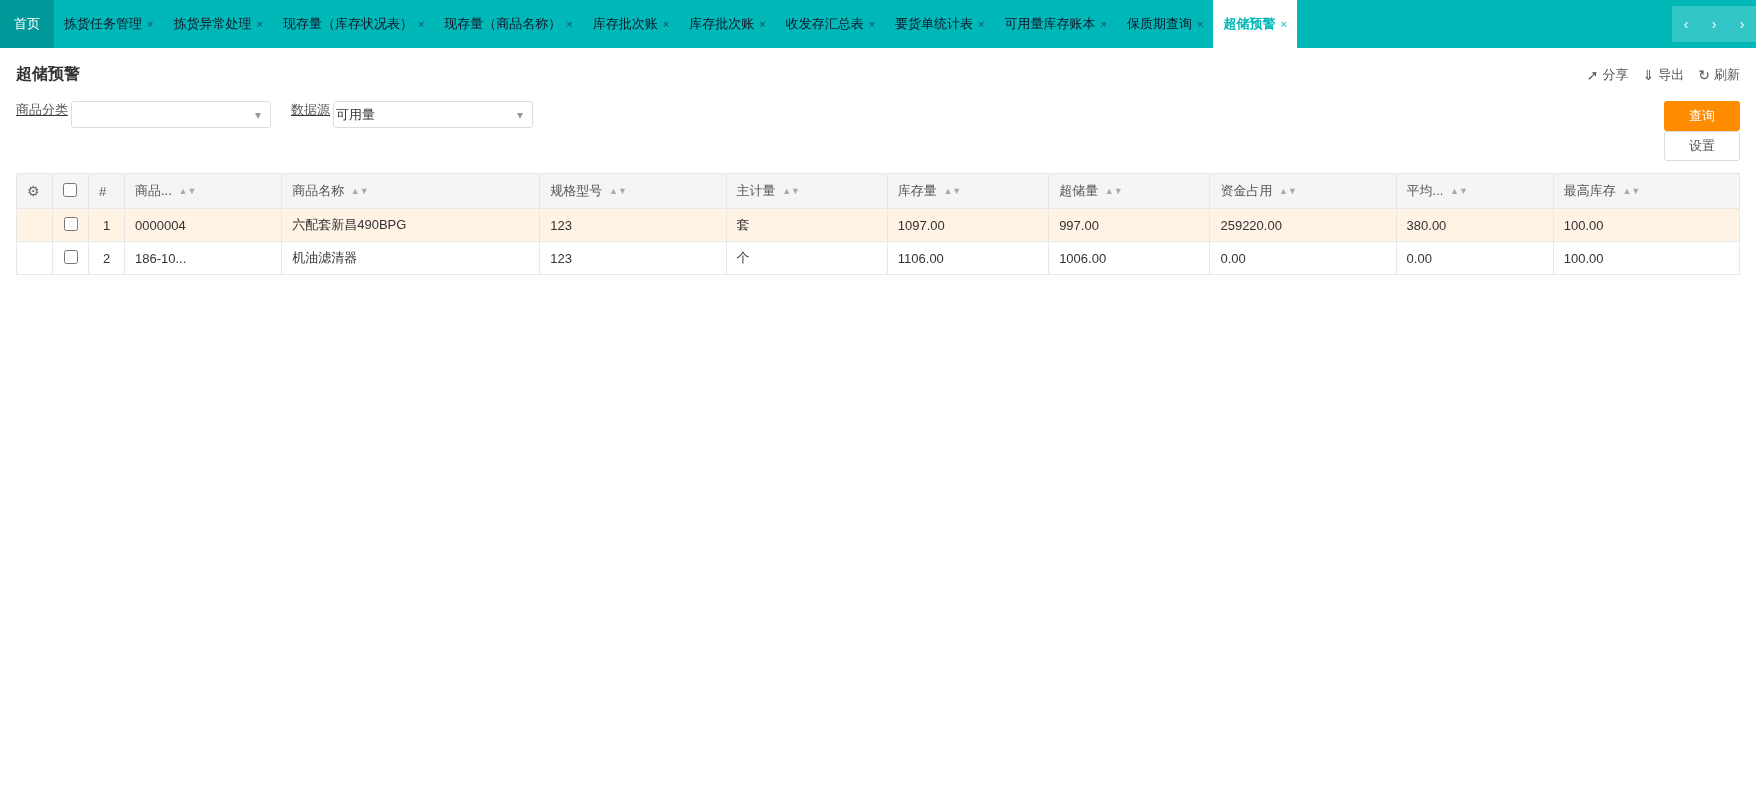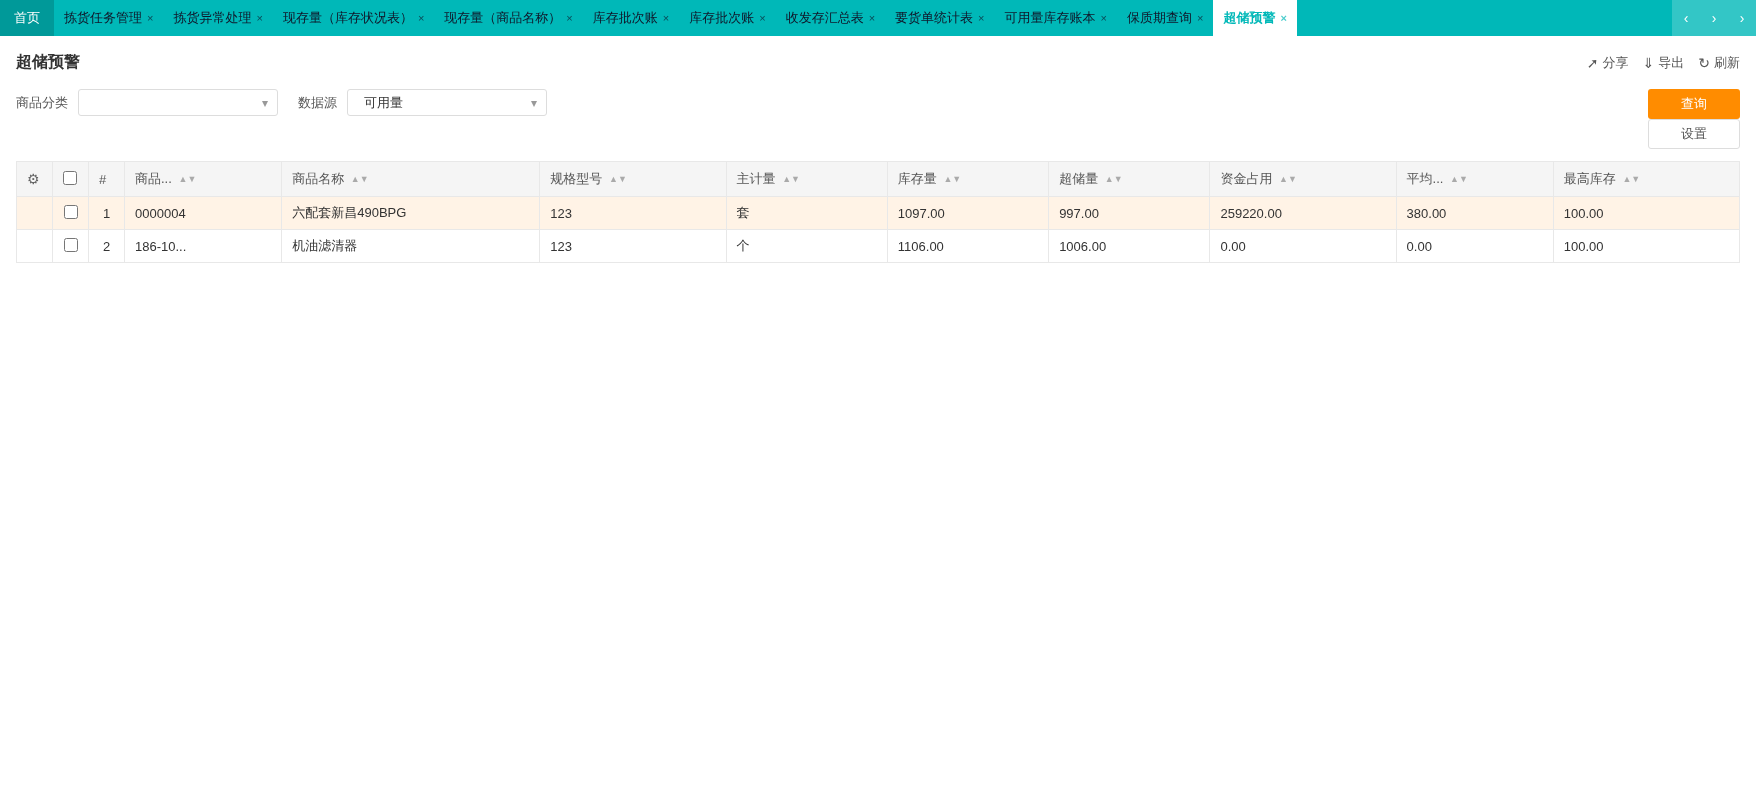--- a/index.html
+++ b/index.html
@@ -3,21 +3,21 @@
   <meta charset="utf-8">
   <style>
     * { margin: 0; padding: 0; box-sizing: border-box; }
     body { font-family: 'Microsoft YaHei', Arial, sans-serif; font-size: 13px; background: #f5f5f5; color: #333; }
 
     
     .top-nav {
       background: #00b8b8;
       display: flex;
       align-items: center;
-      height: 36px;
+      height: 48px;
       overflow: hidden;
       position: relative;
     }
     .top-nav-item {
       color: #0f172a;
       padding: 0 10px;
       height: 100%;
       display: flex;
       align-items: center;
       white-space: nowrap;
@@ -90,32 +90,33 @@
       gap: 4px;
       color: #555;
       cursor: pointer;
       font-size: 13px;
       background: none;
       border: none;
     }
     .action-icon { font-size: 14px; }
     .filter-group {
       display: flex;
-      align-items: center;
-      gap: 10px;
+      align-items: flex-start;
+      gap: 3px;
+      text-decoration: underline;
     }
     .filter-label {
       color: #555;
       font-size: 13px;
       white-space: nowrap;
     }
     .filter-select {
       border: 1px solid #ddd;
       border-radius: 3px;
-      padding: 5px 30px 5px 16px;
+      padding: 5px 30px 5px 2px;
       font-size: 13px;
       color: #333;
       background: #fff;
       appearance: none;
       min-width: 200px;
       cursor: pointer;
       position: relative;
     }
     .filter-select-wrapper {
       position: relative;
@@ -139,21 +140,21 @@
       border-radius: 3px;
       padding: 6px 18px;
       font-size: 13px;
       cursor: pointer;
     }
     .btn-settings {
       background: #fff;
       color: #555;
       border: 1px solid #ddd;
       border-radius: 3px;
-      padding: 5px 32px;
+      padding: 5px 24px;
       font-size: 13px;
       cursor: pointer;
     }
 
     .filter-row {
       display: flex;
       align-items: flex-start;
       gap: 20px;
       margin-bottom: 12px;
     }

